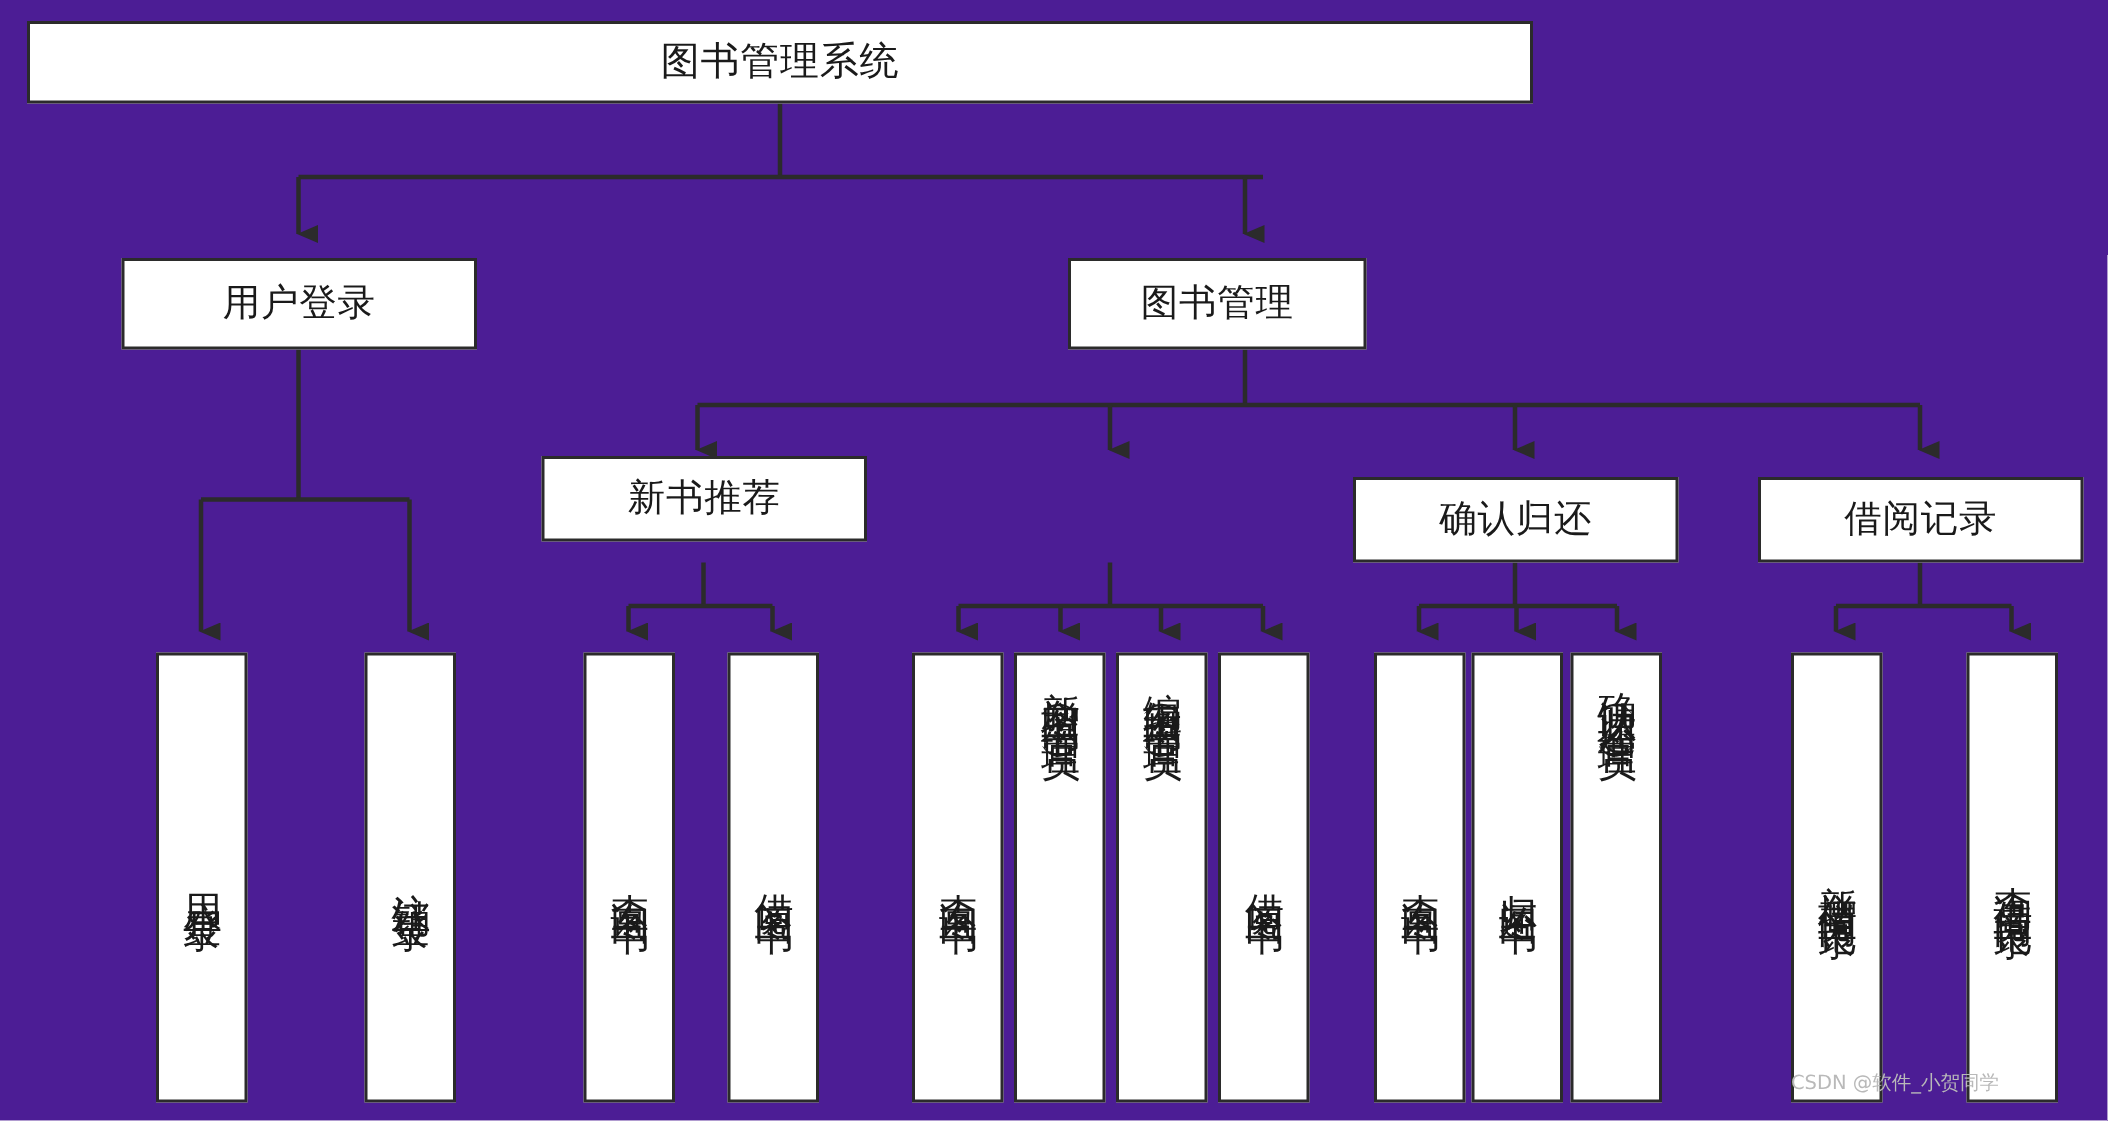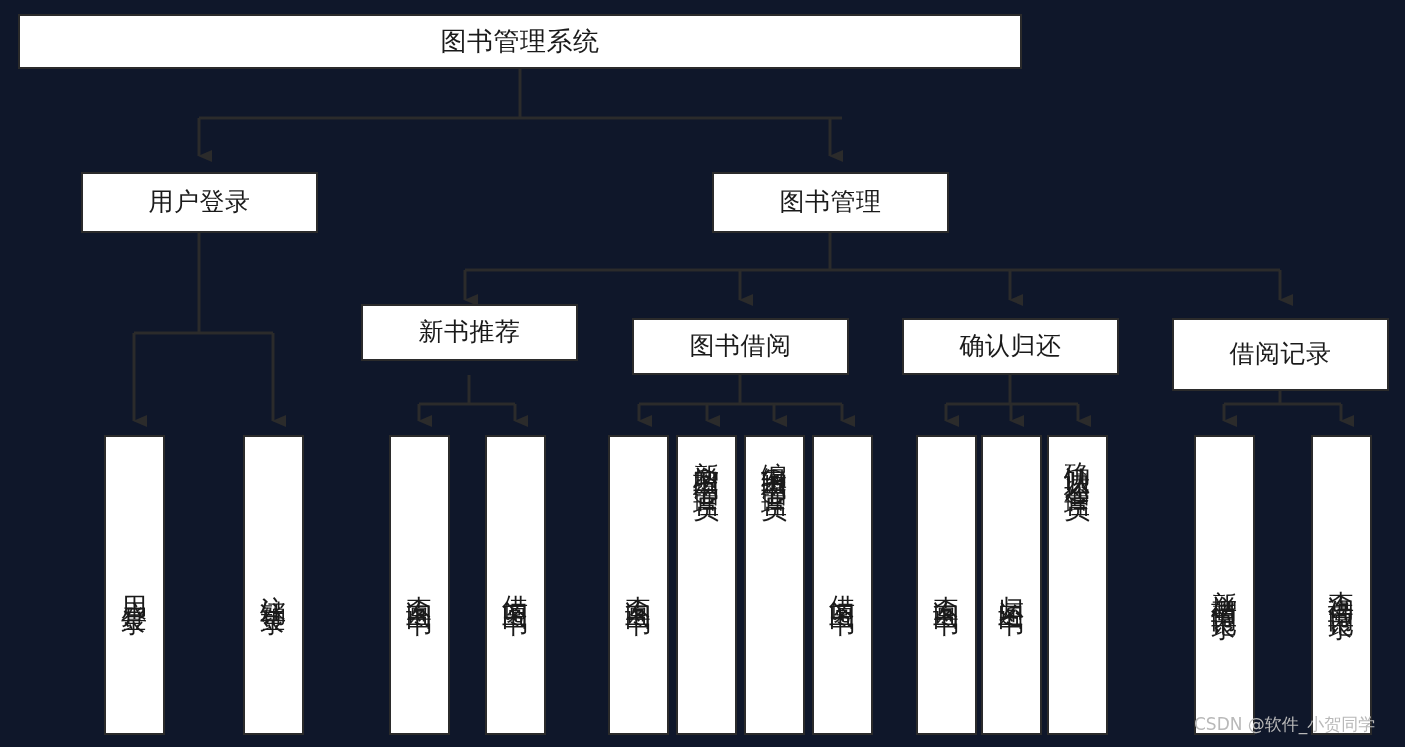--- a/index.html
+++ b/index.html
@@ -7,21 +7,21 @@
     padding: 0;
     background: #ffffff;
   }
   body {
     font-family: "DejaVu Sans", "Liberation Sans", sans-serif;
   }
   #canvas {
     position: relative;
     width: 1405px;
     height: 747px;
-    background: #0f172a;
+    background: #4c1d95;
     overflow: hidden;
   }
   svg#wires {
     position: absolute;
     left: 0;
     top: 0;
     width: 1405px;
     height: 747px;
     pointer-events: none;
   }
@@ -63,21 +63,21 @@
     white-space: nowrap;
   }
   .node.vert.centered {
     align-items: center;
     padding-top: 0;
   }
   .watermark {
     position: absolute;
     left: 1194px;
     top: 713px;
-    font-size: 17px;
+    font-size: 13px;
     color: #b9b9b9;
     white-space: nowrap;
     font-family: "DejaVu Sans", "Liberation Sans", sans-serif;
   }
 </style>
 </head>
 <body>
 
 <div id="canvas">
 
@@ -131,34 +131,31 @@
     </g>
   </svg>
 
   <div class="node horiz root" style="left:18px; top:14px; width:1004px; height:55px;">
     <span class="label">图书管理系统</span>
   </div>
 
   <div class="node horiz" style="left:81px; top:172px; width:237px; height:61px;">
     <span class="label">用户登录</span>
   </div>
-  <div class="node horiz" style="left:712px; top:172px; width:237px; height:61px;">
+  <div class="node horiz" style="left:712px; top:172px; width:199px; height:61px;">
     <span class="label">图书管理</span>
   </div>
 
   <div class="node horiz" style="left:361px; top:304px; width:217px; height:57px;">
     <span class="label">新书推荐</span>
   </div>
-  <div class="node horiz" style="left:632px; top:318px; width:217px; height:57px;">
-    <span class="label">图书借阅</span>
-  </div>
   <div class="node horiz" style="left:902px; top:318px; width:217px; height:57px;">
     <span class="label">确认归还</span>
   </div>
-  <div class="node horiz" style="left:1172px; top:318px; width:217px; height:73px;">
+  <div class="node horiz" style="left:1172px; top:318px; width:217px; height:57px;">
     <span class="label">借阅记录</span>
   </div>
 
   <div class="node vert centered" style="left:104px; top:435px; width:61px; height:300px;">
     <span class="label">用户登录</span>
   </div>
   <div class="node vert centered" style="left:243px; top:435px; width:61px; height:300px;">
     <span class="label">注销登录</span>
   </div>
 

